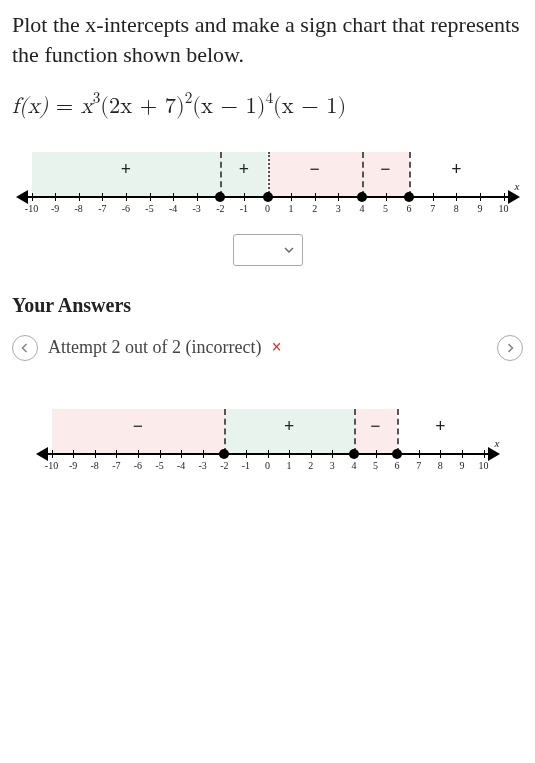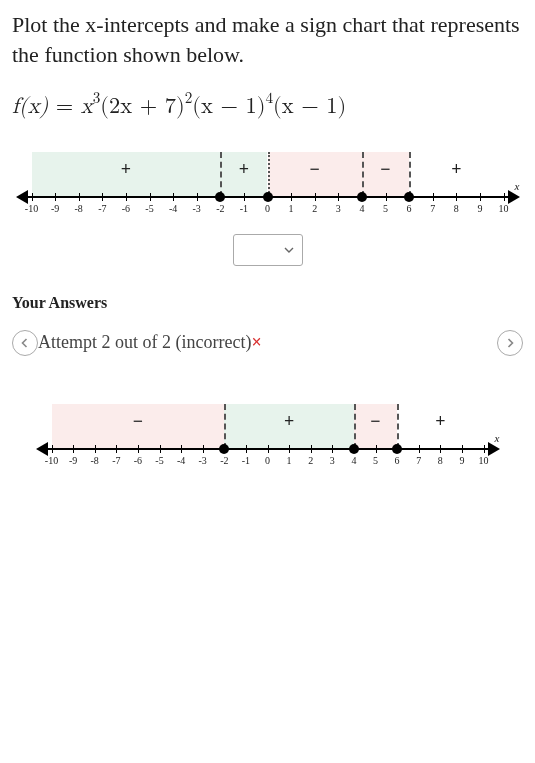--- a/index.html
+++ b/index.html
@@ -119,29 +119,29 @@
     justify-content: flex-end;
     padding-right: 8px;
     background: #fff;
   }
   .chev {
     width: 10px; height: 10px;
     display: inline-block;
   }
   .chev svg { display: block; }
   .your-answers {
-    font-size: 16px;
+    font-size: 20px;
     font-weight: bold;
     font-family: Georgia, serif;
     margin: 12px 0 18px 0;
   }
   .attempt-row {
     display: flex;
     align-items: center;
-    gap: 0;
+    gap: 10px;
     font-size: 18px;
     color: #444;
     margin-bottom: 48px;
   }
   .nav-btn {
     width: 26px; height: 26px;
     border: 1.5px solid #aaa;
     border-radius: 50%;
     display: flex; align-items: center; justify-content: center;
     color: #888;

